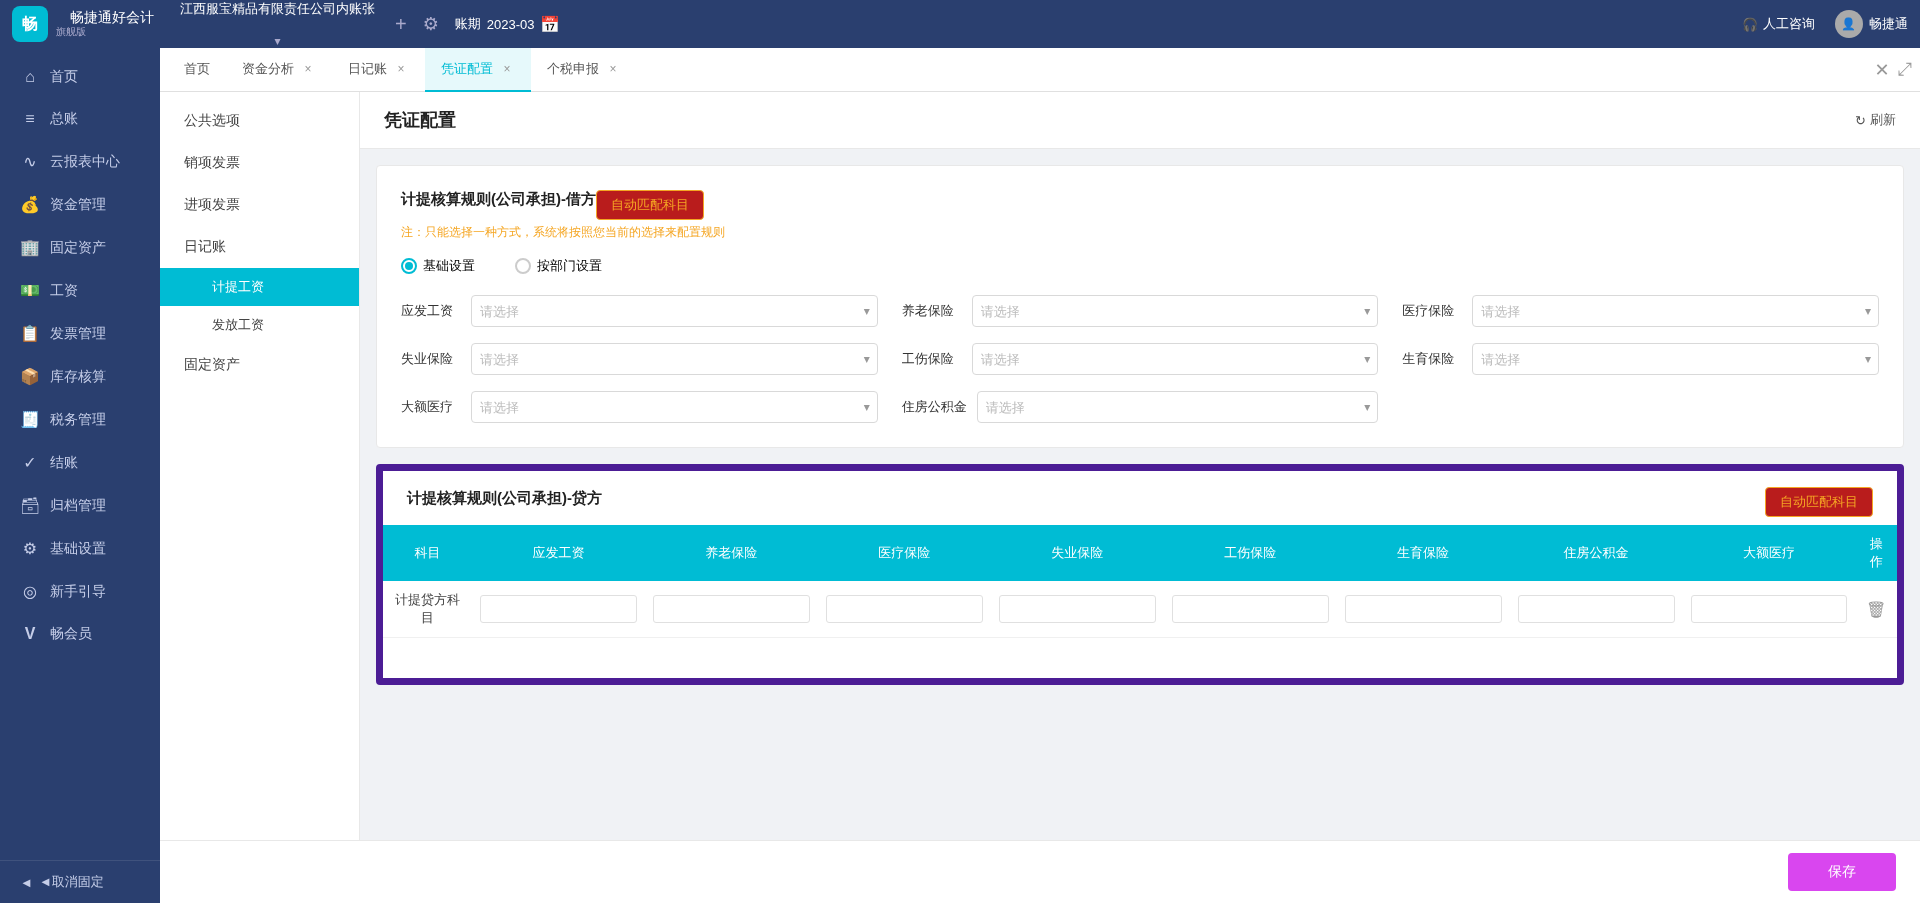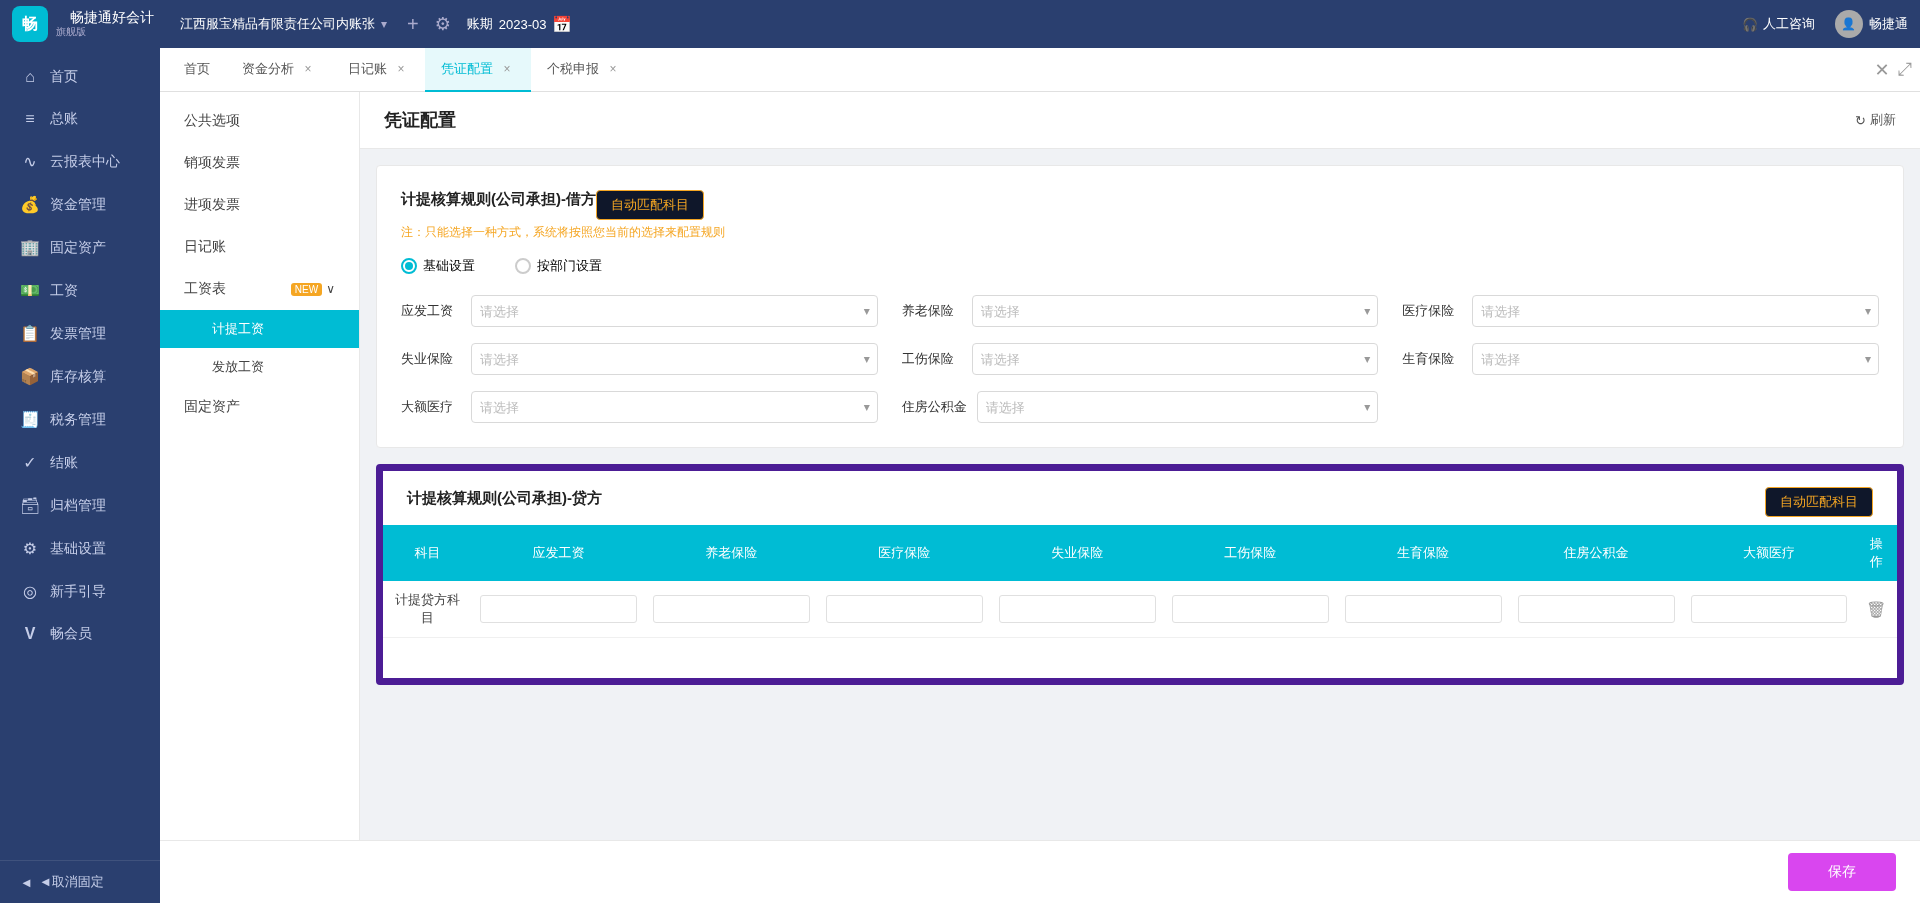--- a/index.html
+++ b/index.html
@@ -23,23 +23,24 @@
     .logo-icon {
       width: 36px; height: 36px;
       background: #00bcd4;
       border-radius: 8px;
       display: flex; align-items: center; justify-content: center;
       color: white; font-size: 16px; font-weight: bold;
     }
     .logo-text { color: white; font-size: 14px; line-height: 1.2; margin-left: 14px; }
     .logo-sub { color: #aac; font-size: 10px; }
     .company-selector {
-      display: flex; align-items: center; gap: 6px;
+      display: flex; align-items: center; gap: 16px;
       color: white; font-size: 13px; cursor: pointer;
       margin-left: 8px;
+      flex-direction: column;
     }
     .company-selector .chevron { color: #aac; font-size: 12px; }
     .top-actions { display: flex; align-items: center; gap: 16px; margin-left: 20px; }
     .top-actions span { color: #aac; font-size: 18px; cursor: pointer; }
     .period-info { color: white; font-size: 13px; display: flex; align-items: center; gap: 6px; margin-left: 16px; }
     .period-info .cal-icon { color: #00bcd4; font-size: 16px; }
     .top-right { margin-left: auto; display: flex; align-items: center; gap: 20px; color: white; font-size: 13px; }
     .top-right .service { display: flex; align-items: center; gap: 4px; cursor: pointer; }
     .top-right .user { display: flex; align-items: center; gap: 6px; cursor: pointer; }
     .avatar { width: 28px; height: 28px; background: #aaa; border-radius: 50%; display: flex; align-items: center; justify-content: center; font-size: 12px; color: white; }
@@ -167,21 +168,21 @@
       appearance: none; background: white; cursor: pointer;
     }
     .select-wrapper::after {
       content: '▾'; position: absolute; right: 8px; top: 50%; transform: translateY(-50%);
       color: #999; pointer-events: none; font-size: 12px;
     }
 
     .auto-match-btn {
       float: right;
       padding: 5px 14px;
-      background: #0f172a;
+      background: #b91c1c;
       border: 1px solid #f5a623;
       color: #f5a623;
       border-radius: 4px;
       font-size: 13px;
       cursor: pointer;
     }
 
     
     .table-section {
       background: white;
@@ -358,27 +359,20 @@
       </div>
     </div>
 
     <div class="page-content">
 
       <div class="left-nav">
         <div class="left-nav-item">公共选项</div>
         <div class="left-nav-item">销项发票</div>
         <div class="left-nav-item">进项发票</div>
         <div class="left-nav-item">日记账</div>
-        <div class="left-nav-item has-children">
-          <span>工资表</span>
-          <div style="display:flex;align-items:center;gap:4px;">
-            <span class="left-nav-badge">NEW</span>
-            <span style="font-size:12px;">∨</span>
-          </div>
-        </div>
         <div class="left-nav-child active">计提工资</div>
         <div class="left-nav-child">发放工资</div>
         <div class="left-nav-item">固定资产</div>
       </div>
 
       <div class="main-area">
 
         <div class="page-header">
           <span class="page-title">凭证配置</span>
           <div class="refresh-btn">

